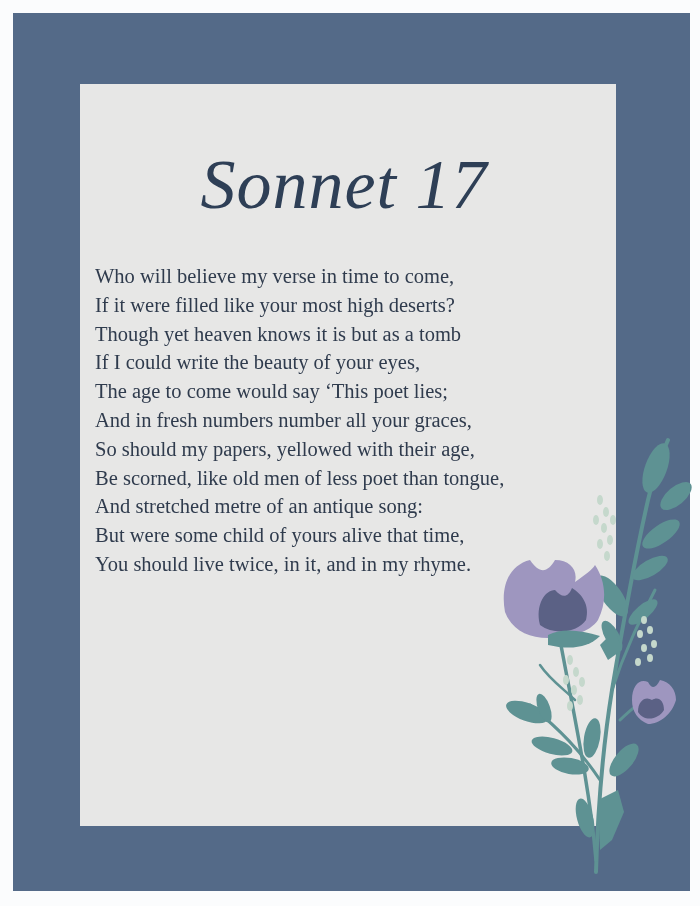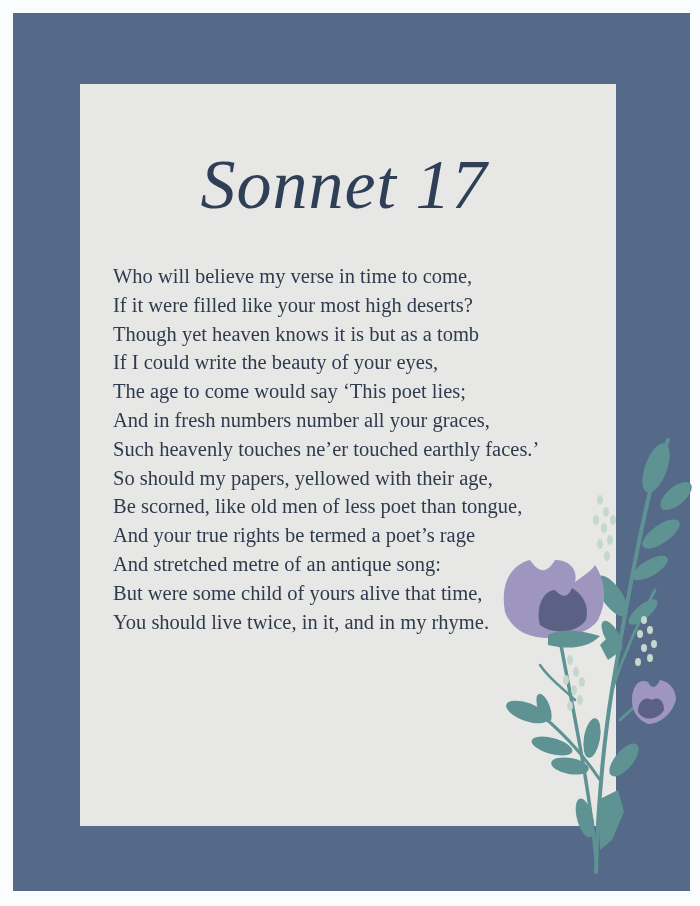--- a/index.html
+++ b/index.html
@@ -15,21 +15,21 @@
   .panel {
     position: absolute; left: 80px; top: 84px; width: 536px; height: 742px;
     background: #e7e7e6;
   }
   .title {
     position: absolute; left: 80px; top: 140px; width: 528px;
     text-align: center; font-style: italic; font-size: 70px; line-height: 90px;
     color: #2e3f56; letter-spacing: 1px;
   }
   .poem {
-    position: absolute; left: 113px; top: 262px; margin: 0; padding: 0; list-style: none;
+    position: absolute; left: 95px; top: 262px; margin: 0; padding: 0; list-style: none;
   }
   .poem li {
     font-size: 20.5px; line-height: 28.8px; color: #2f3b4d; white-space: nowrap;
   }
   .floral { position: absolute; left: 0; top: 0; width: 700px; height: 906px; pointer-events: none; }
 </style>
 </head>
 <body>
 
 <div class="frame"></div>
@@ -37,24 +37,22 @@
 
 <h1 class="title" style="margin:0;font-weight:normal;">Sonnet 17</h1>
 
 <ul class="poem">
   <li>Who will believe my verse in time to come,</li>
   <li>If it were filled like your most high deserts?</li>
   <li>Though yet heaven knows it is but as a tomb</li>
   <li>If I could write the beauty of your eyes,</li>
   <li>The age to come would say ‘This poet lies;</li>
   <li>And in fresh numbers number all your graces,</li>
-  <li>Such heavenly touches ne’er touched earthly faces.’</li>
   <li>So should my papers, yellowed with their age,</li>
   <li>Be scorned, like old men of less poet than tongue,</li>
-  <li>And your true rights be termed a poet’s rage</li>
   <li>And stretched metre of an antique song:</li>
   <li>But were some child of yours alive that time,</li>
   <li>You should live twice, in it, and in my rhyme.</li>
 </ul>
 
 <svg class="floral" viewBox="0 0 700 906" xmlns="http://www.w3.org/2000/svg">
 
   <g fill="none" stroke="#5e9293" stroke-linecap="round">
     <path d="M596 872 C598 800 604 740 612 690 C622 630 632 570 648 500 C656 465 664 450 668 440" stroke-width="4"></path>
     <path d="M596 860 C590 790 575 720 560 640" stroke-width="3.5"></path>

